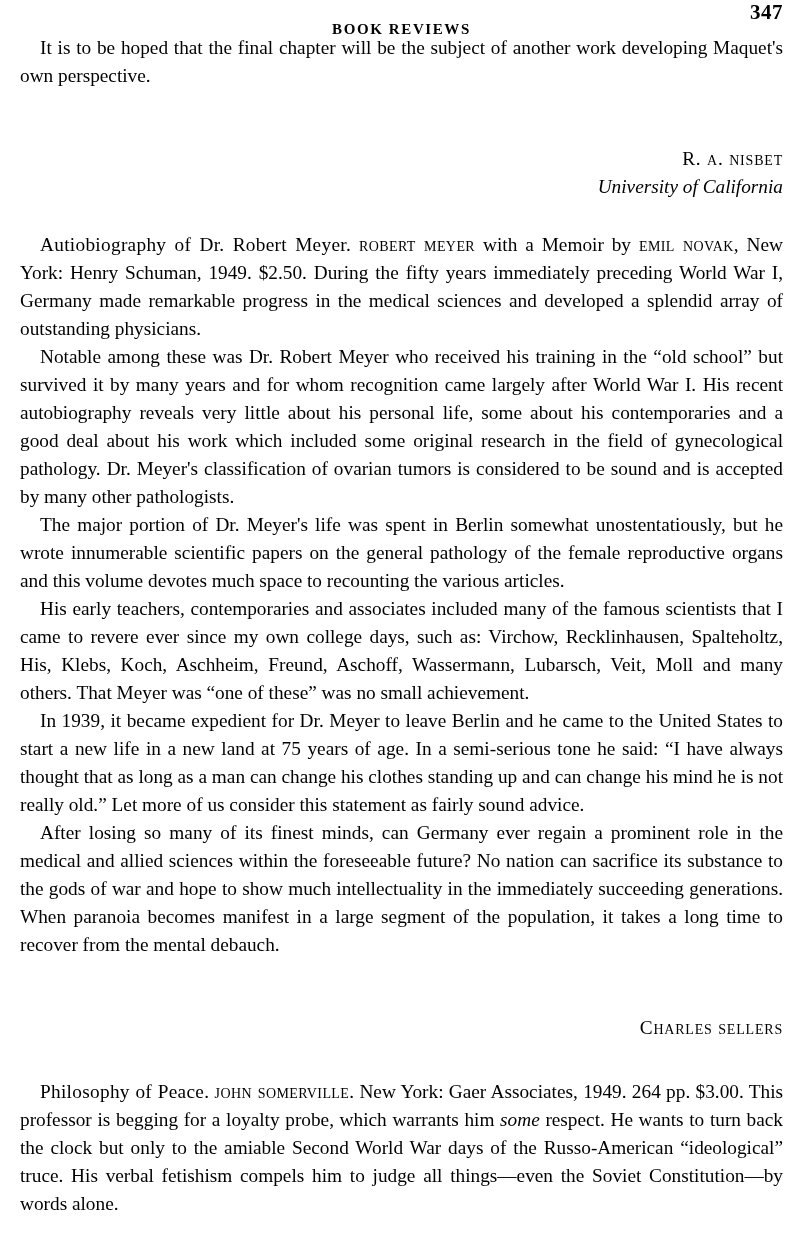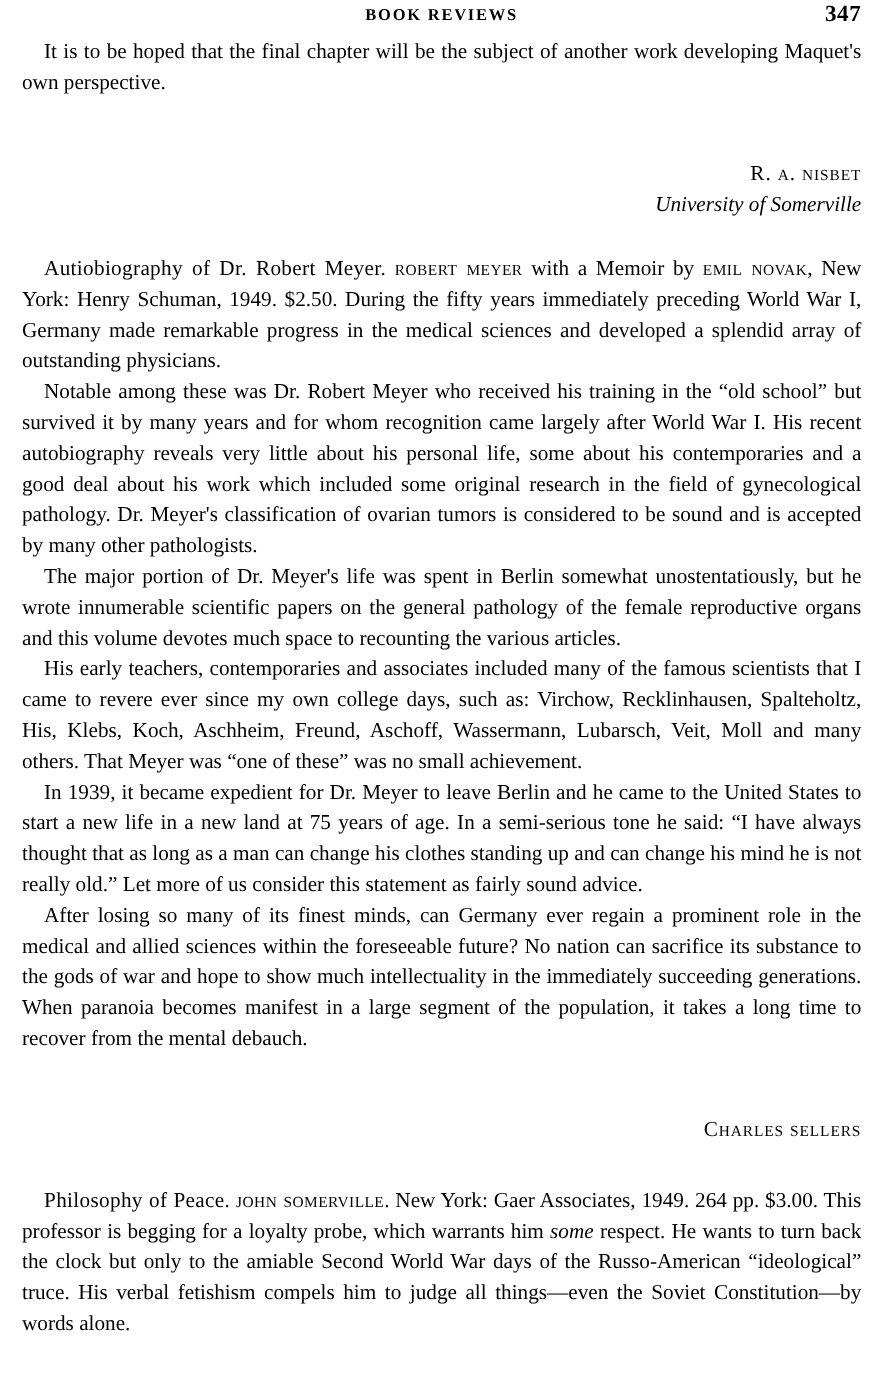--- a/index.html
+++ b/index.html
@@ -25,21 +25,21 @@
 
   
   .running-head {
     position: relative;
     height: 34px;
   }
   .rh-title {
     position: absolute;
     left: 0;
     right: 0;
-    top: 6px;
+    top: 21px;
     text-align: center;
     font-size: 15px;
     font-weight: bold;
     letter-spacing: 1.6px;
     font-variant: small-caps;
     text-transform: uppercase;
   }
   .rh-folio {
     position: absolute;
     right: 0;
@@ -113,21 +113,21 @@
     <div class="rh-title">BOOK REVIEWS</div>
     <div class="rh-folio">347</div>
   </div>
 
   <p class="para">It is to be hoped that the final chapter will be the subject of another work developing Maquet's own perspective.</p>
 
   <div class="gap-sig-top"></div>
 
   <div class="sig">
     <div class="sig-name">R. A. Nisbet</div>
-    <div class="sig-aff">University of Somerville</div>
+    <div class="sig-aff">University of California</div>
   </div>
 
   <div class="gap-review"></div>
 
   <p class="review-head">
     <span class="ttl">Autiobiography of Dr. Robert Meyer.</span><span> </span><span class="sc">Robert Meyer</span><span> with a Memoir by </span><span class="sc">Emil Novak</span><span>, New York: Henry Schuman, 1949. $2.50.</span><span> During the fifty years immediately preceding World War I, Germany made remarkable progress in the medical sciences and developed a splendid array of outstanding physicians.</span>
   </p>
 
   <p class="para">Notable among these was Dr. Robert Meyer who received his training in the “old school” but survived it by many years and for whom recognition came largely after World War I. His recent autobiography reveals very little about his personal life, some about his contemporaries and a good deal about his work which included some original research in the field of gynecological pathology. Dr. Meyer's classification of ovarian tumors is considered to be sound and is accepted by many other pathologists.</p>
   <p class="para">The major portion of Dr. Meyer's life was spent in Berlin somewhat unostentatiously, but he wrote innumerable scientific papers on the general pathology of the female reproductive organs and this volume devotes much space to recounting the various articles.</p>

